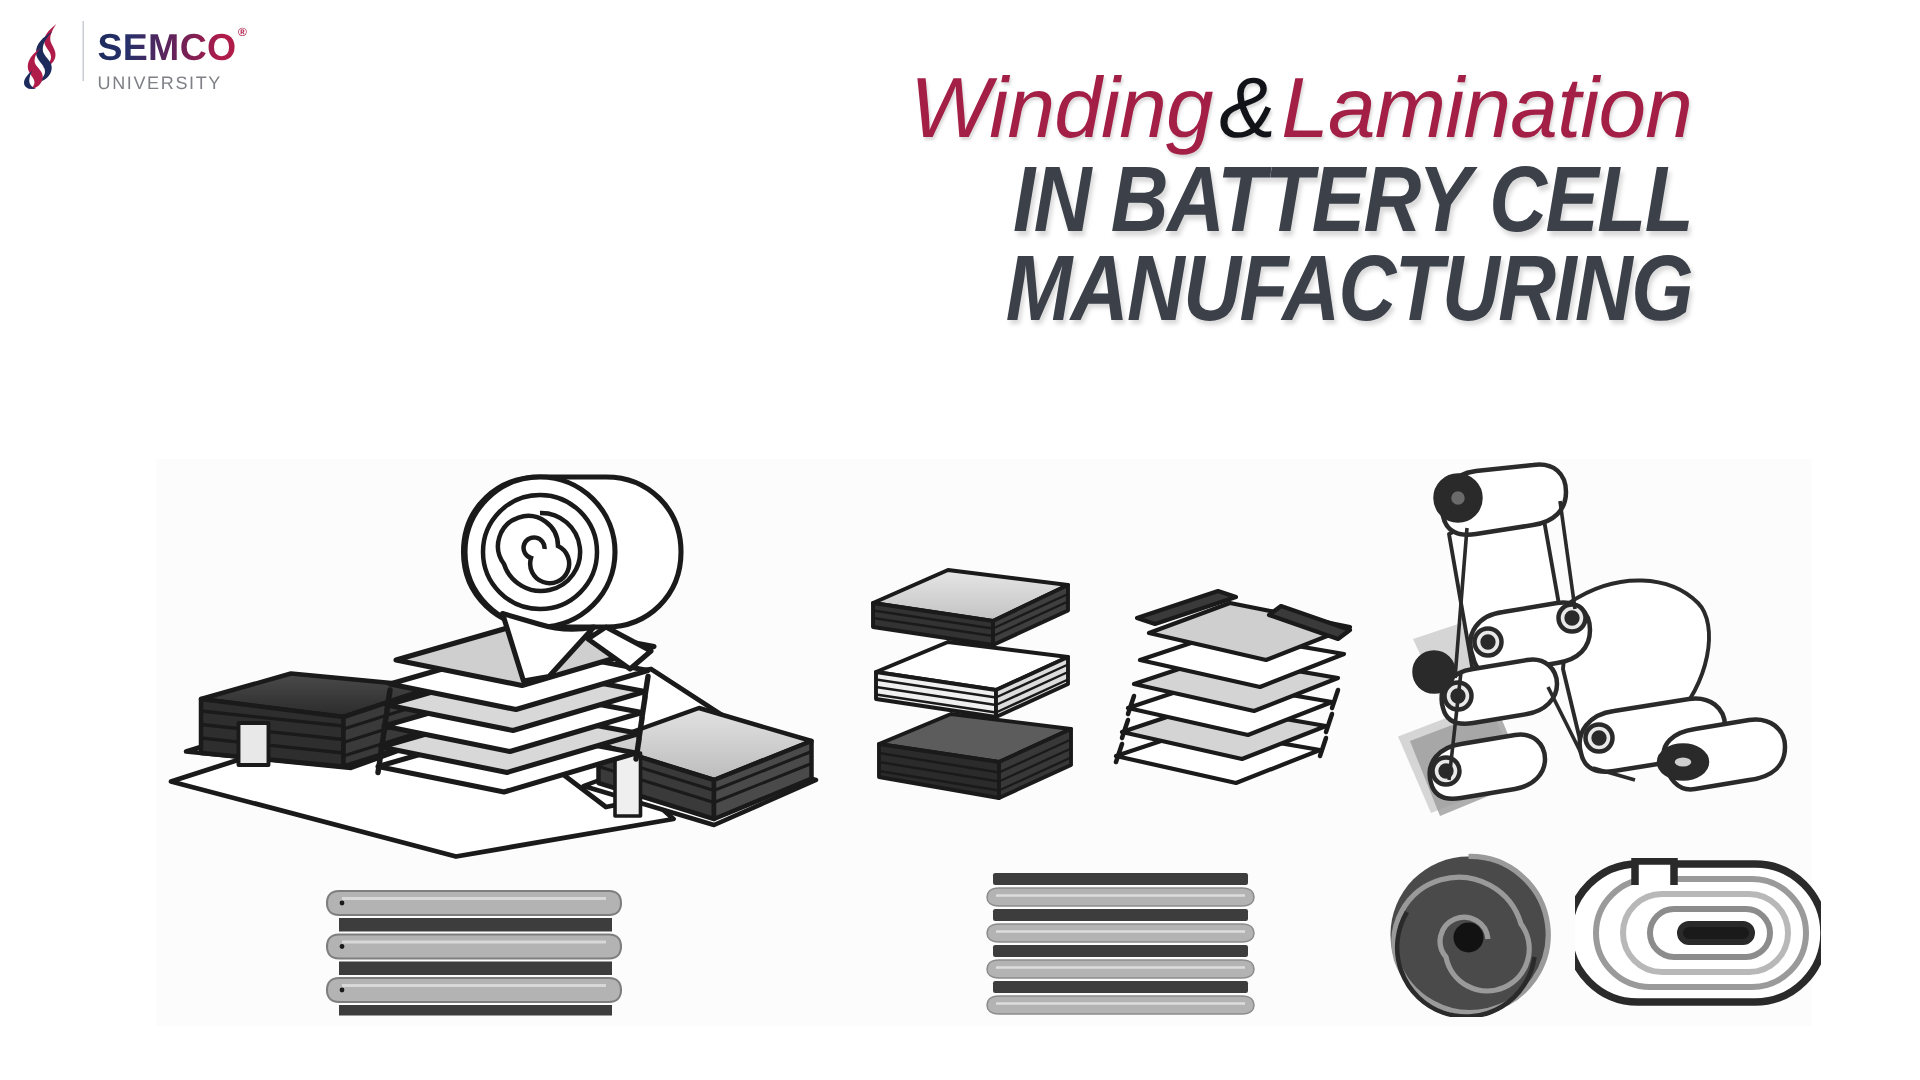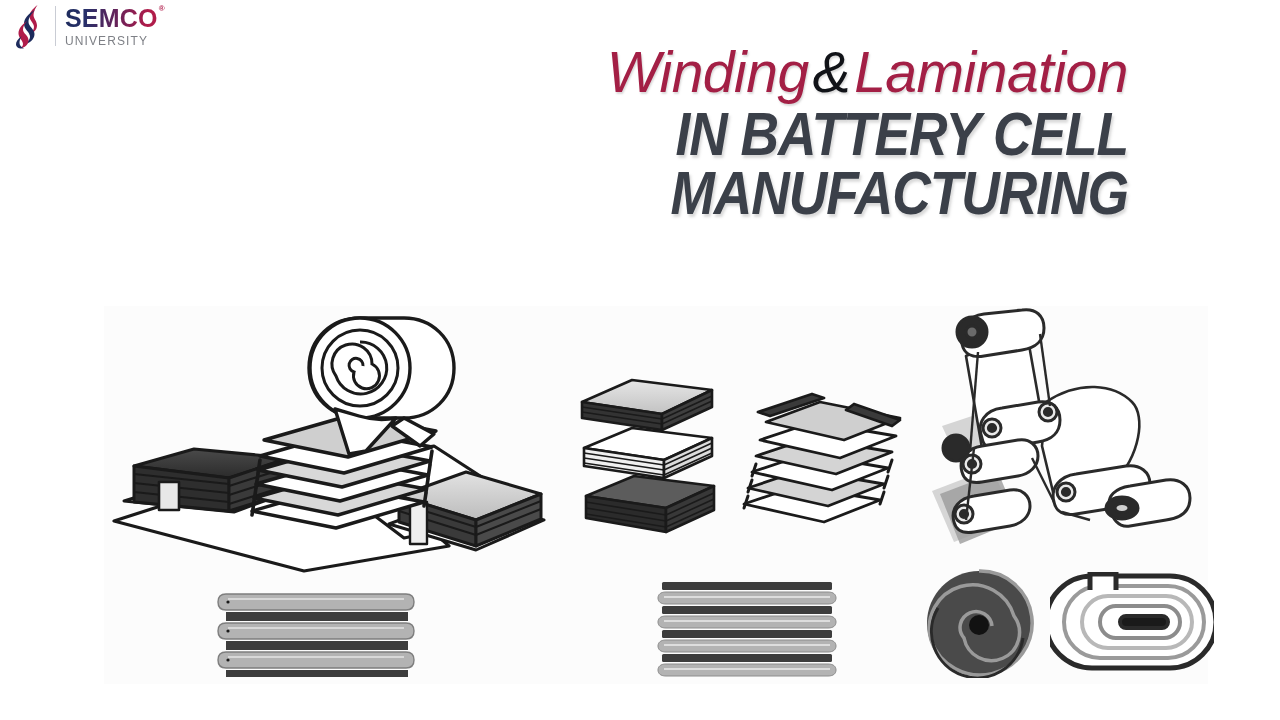--- a/index.html
+++ b/index.html
@@ -12,25 +12,24 @@
     height: 720px;
     position: relative;
     overflow: hidden;
     font-family: "Liberation Sans", sans-serif;
   }
 
   
   #brand-logo {
     position: absolute;
     left: 14px;
-    top: 0;
+    top: 14px;
     width: 190px;
     height: 52px;
     display: flex;
-    align-items: center;
   }
   #brand-mark {
     width: 34px;
     height: 46px;
     flex: 0 0 auto;
   }
   #brand-divider {
     width: 1px;
     height: 40px;
     background: #c9ccd4;

